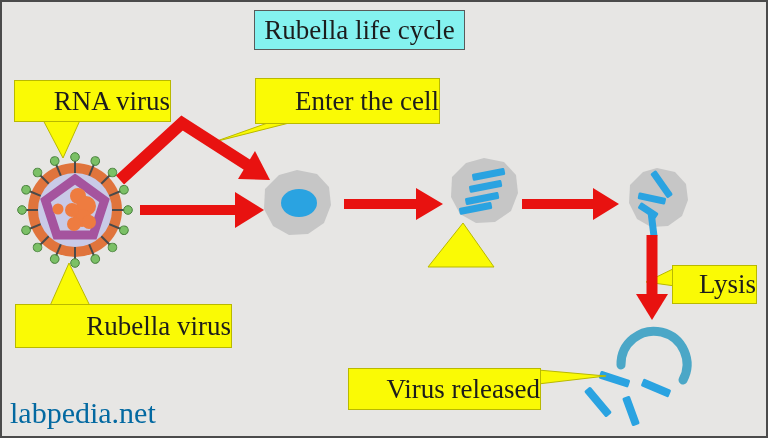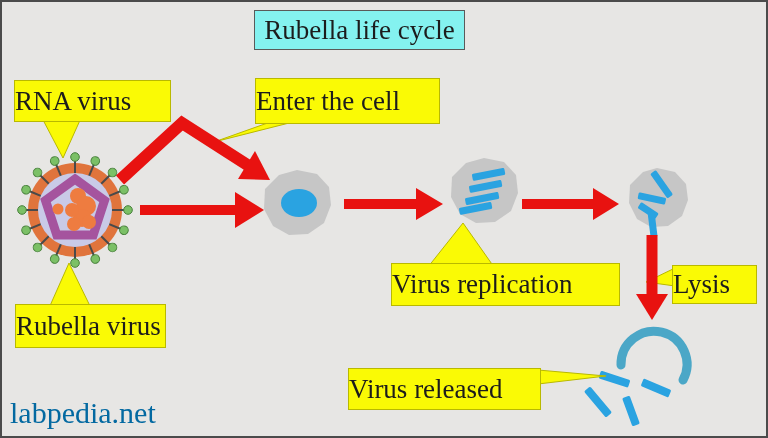--- a/index.html
+++ b/index.html
@@ -13,21 +13,21 @@
     overflow:hidden;
   }
   #art{position:absolute;left:0;top:0;}
   .callout{
     position:absolute;
     box-sizing:border-box;
     background:var(--label-bg,#fafa05);
     border:1px solid var(--label-border,#b9b900);
     color:var(--text,#1c1c1c);
     font-size:27px;
-    display:flex;align-items:center;justify-content:flex-start;
+    display:flex;align-items:center;justify-content:flex-end;
     white-space:nowrap;
     z-index:3;
   }
   #title-box{
     position:absolute;left:252px;top:8px;width:211px;height:40px;
     box-sizing:border-box;
     background:var(--title-bg,#84f2f0);
     border:1px solid var(--title-border,#5a5a5a);
     color:var(--text,#1c1c1c);
     font-size:27px;
@@ -167,27 +167,24 @@
   </div>
 
   <div class="callout" style="left:12px;top:78px;width:157px;height:42px;">
     <span>RNA virus</span>
   </div>
 
   <div class="callout" style="left:253px;top:76px;width:185px;height:46px;font-family:Liberation Serif, serif;">
     <span>Enter the cell</span>
   </div>
 
-  <div class="callout" style="left:13px;top:302px;width:151px;height:44px;">
+  <div class="callout" style="left:13px;top:302px;width:217px;height:44px;">
     <span>Rubella virus</span>
   </div>
 
-  <div class="callout" style="left:389px;top:261px;width:229px;height:43px;">
-    <span>Virus replication</span>
-  </div>
 
   <div class="callout" style="left:670px;top:263px;width:85px;height:39px;">
     <span>Lysis</span>
   </div>
 
   <div class="callout" style="left:346px;top:366px;width:193px;height:42px;">
     <span>Virus released</span>
   </div>
 
   <div id="watermark">labpedia.net</div>

